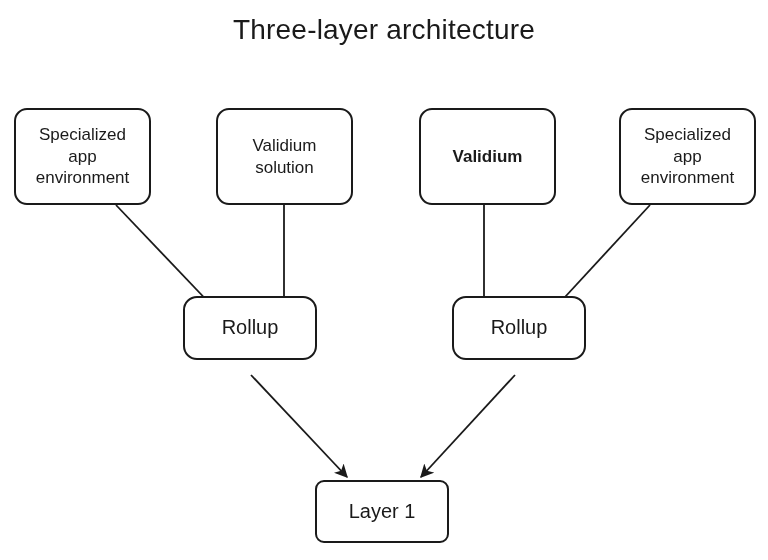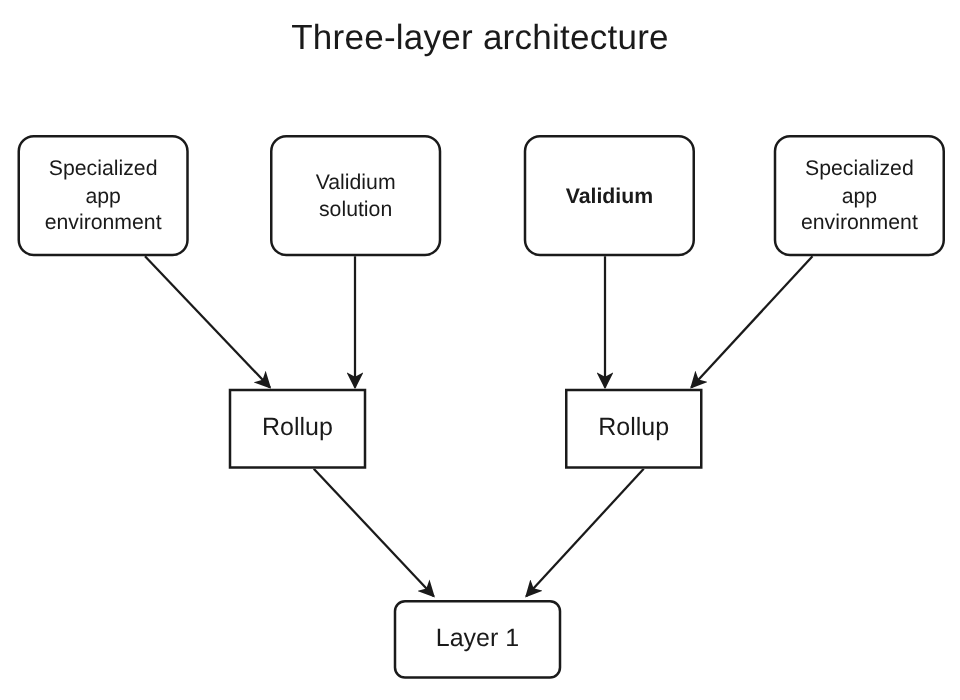--- a/index.html
+++ b/index.html
@@ -52,24 +52,24 @@
     line-height: 1.28;
   }
   .node-top {
     width: 137px;
     height: 97px;
     top: 108px;
     border-radius: 13px;
     font-size: 17px;
   }
   .node-mid {
-    width: 110px;
+    width: 134px;
     height: 64px;
-    top: 311px;
-    border-radius: 0;
+    top: 296px;
+    border-radius: 14px;
     font-size: 20px;
   }
   .node-bottom {
     width: 134px;
     height: 63px;
     top: 464px;
     left: 315px;
     border-radius: 9px;
     font-size: 20px;
     margin-top: 16px;

